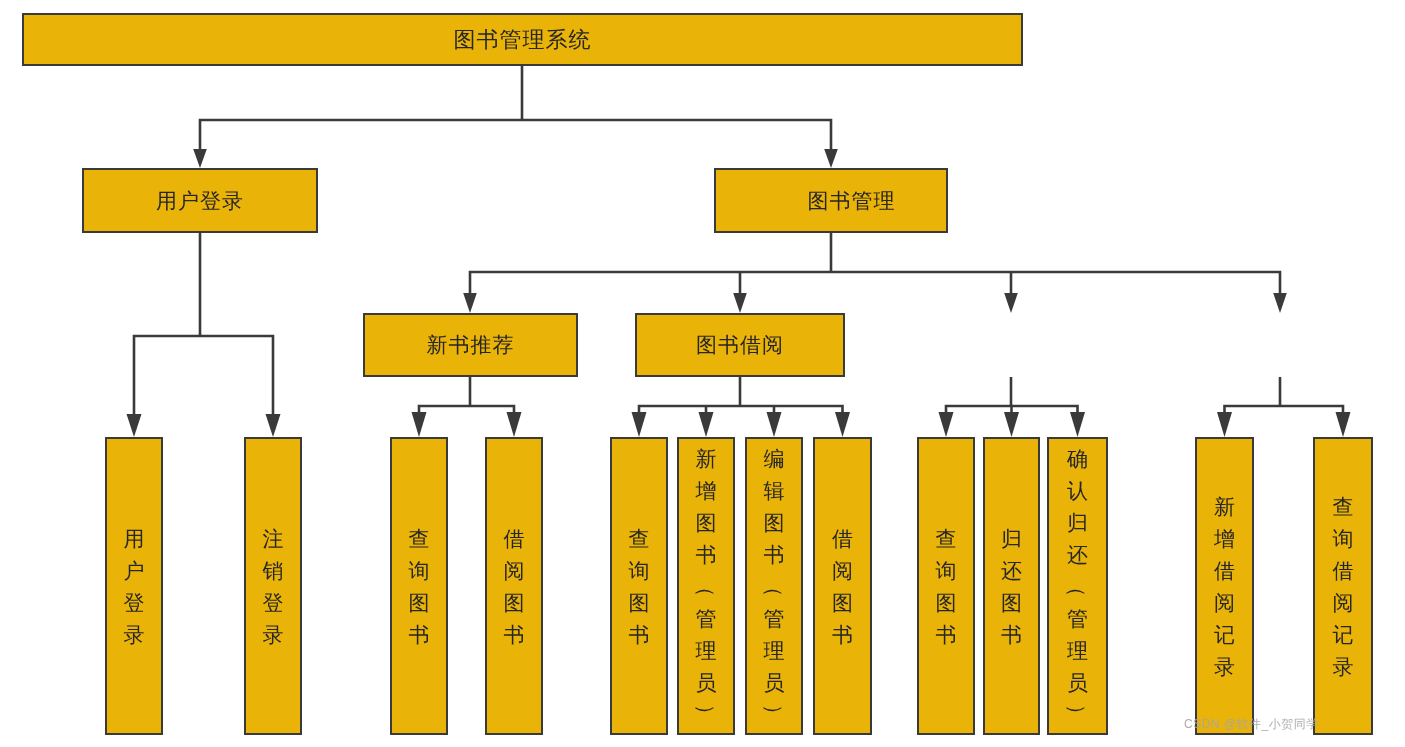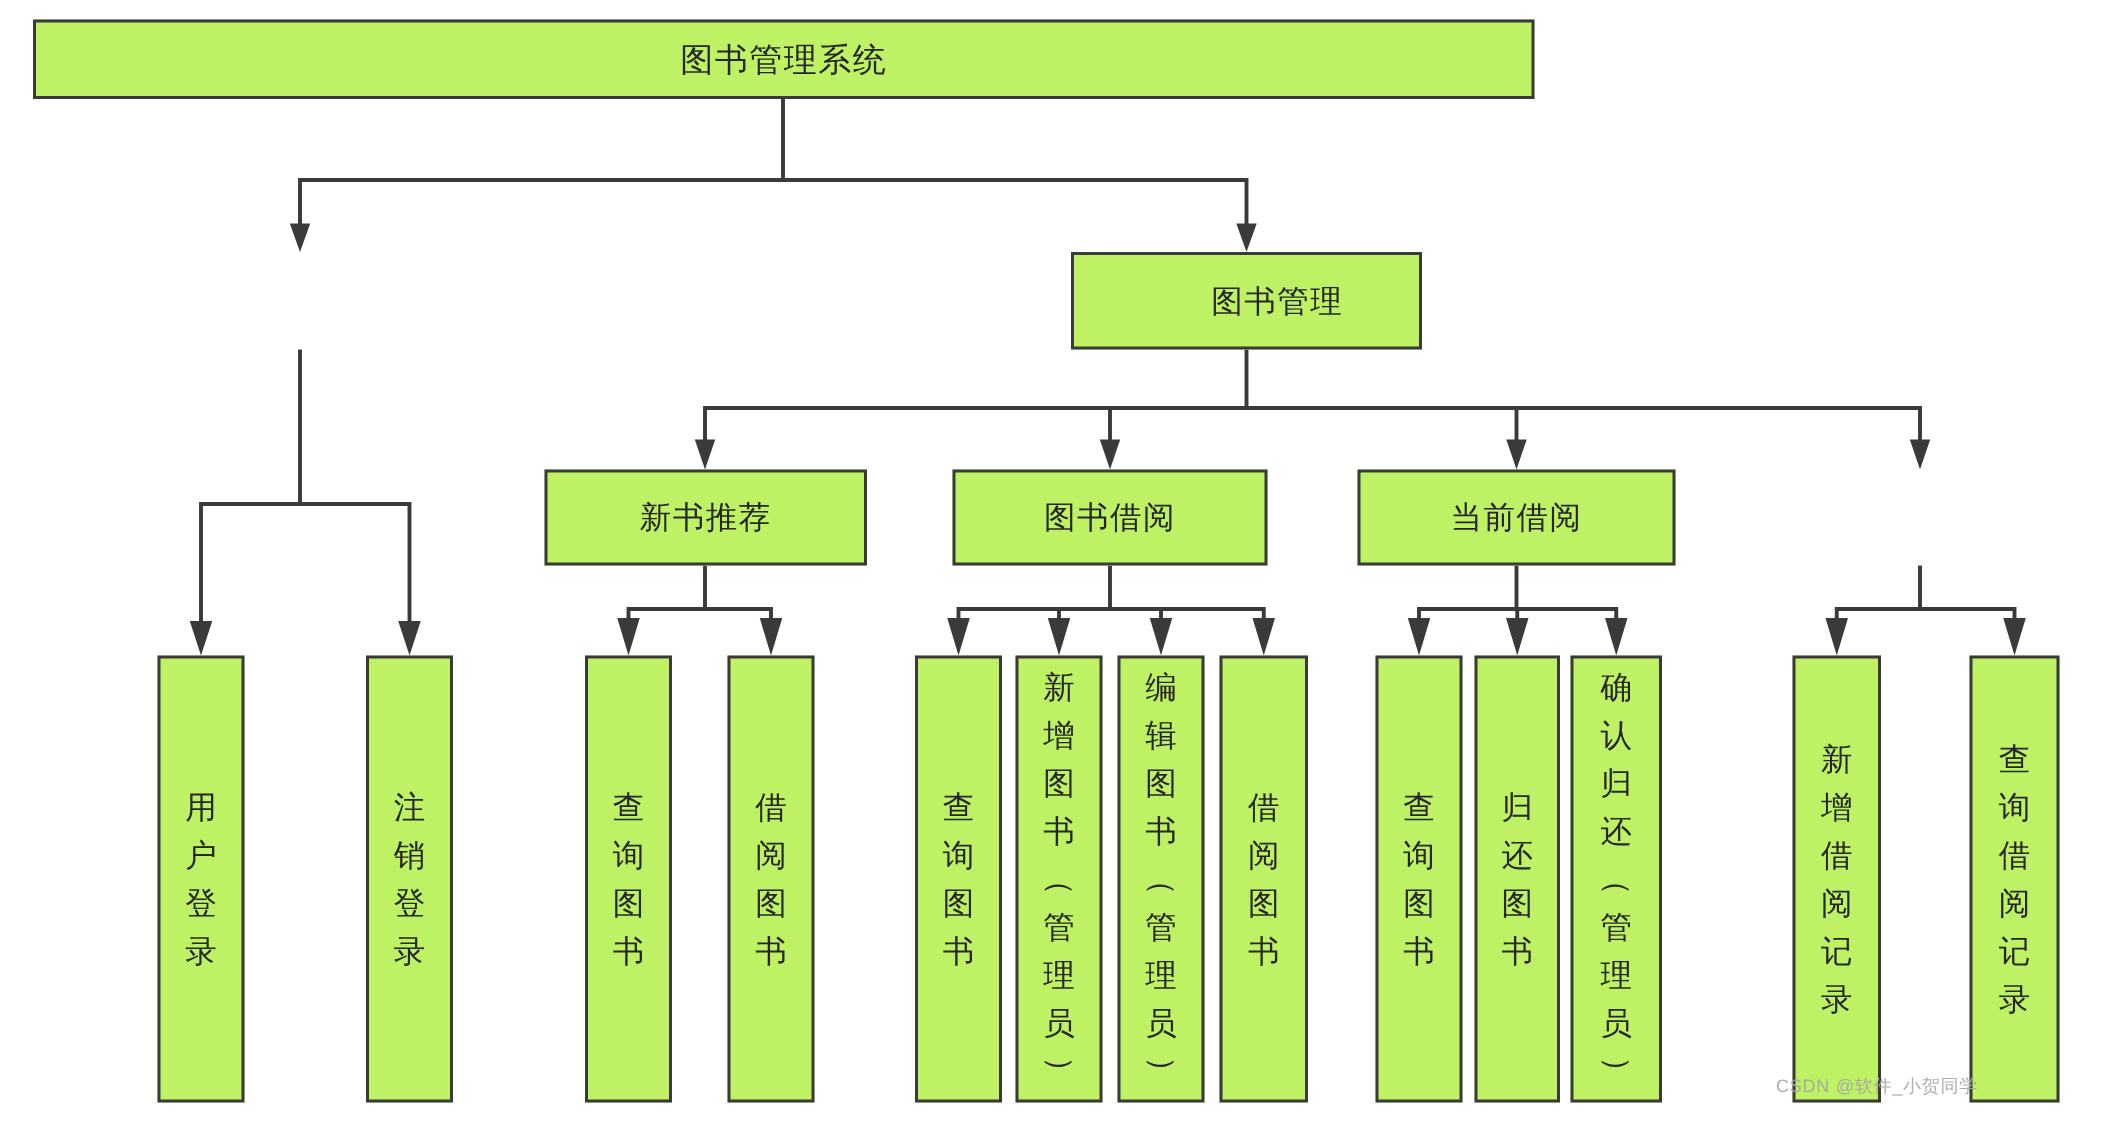--- a/index.html
+++ b/index.html
@@ -15,21 +15,21 @@
   svg.wires {
     position: absolute;
     left: 0; top: 0;
     width: 1405px; height: 747px;
     z-index: 1;
   }
   .node {
     position: absolute;
     box-sizing: border-box;
     border: 2.5px solid #3a3a3a;
-    background: #bef264;
+    background: #eab308;
     display: flex;
     align-items: center;
     justify-content: center;
     font-size: 21px;
     letter-spacing: 1px;
     z-index: 2;
   }
   .node.root { font-size: 22px; }
   .leaf {
     flex-direction: column;
@@ -107,25 +107,25 @@
       <polygon points="938.5,412 953.5,412 946,437"></polygon>
       <polygon points="1004,412 1019,412 1011.5,437"></polygon>
       <polygon points="1070,412 1085,412 1077.5,437"></polygon>
       <polygon points="1217,412 1232,412 1224.5,437"></polygon>
       <polygon points="1335.5,412 1350.5,412 1343,437"></polygon>
     </g>
   </svg>
 
   <div class="node root" style="left:22px; top:13px; width:1001px; height:53px;">图书管理系统</div>
 
+  <div class="node" style="left:82px; top:168px; width:236px; height:65px;">用户登录</div>
   <div class="node" style="left:714px; top:168px; width:234px; height:65px;padding-left:41px;">图书管理</div>
 
   <div class="node" style="left:363px; top:313px; width:215px; height:64px;">新书推荐</div>
   <div class="node" style="left:635px; top:313px; width:210px; height:64px;">图书借阅</div>
-  <div class="node" style="left:905px; top:313px; width:212px; height:64px;">当前借阅</div>
 
   <div class="node leaf" style="left:105px; top:437px; width:58px; height:298px;">
       <span class="ch">用</span>
       <span class="ch">户</span>
       <span class="ch">登</span>
       <span class="ch">录</span>
     </div>
   <div class="node leaf" style="left:244px; top:437px; width:58px; height:298px;">
       <span class="ch">注</span>
       <span class="ch">销</span>

